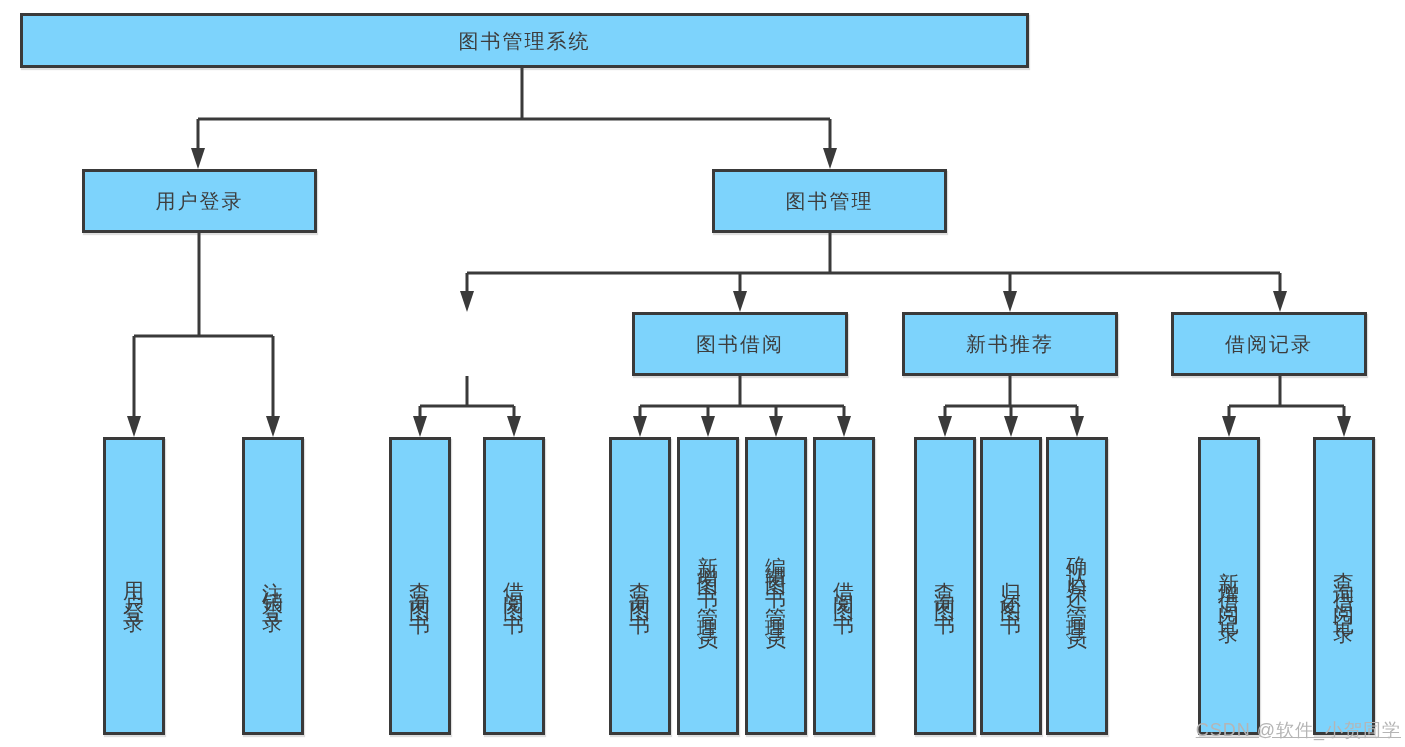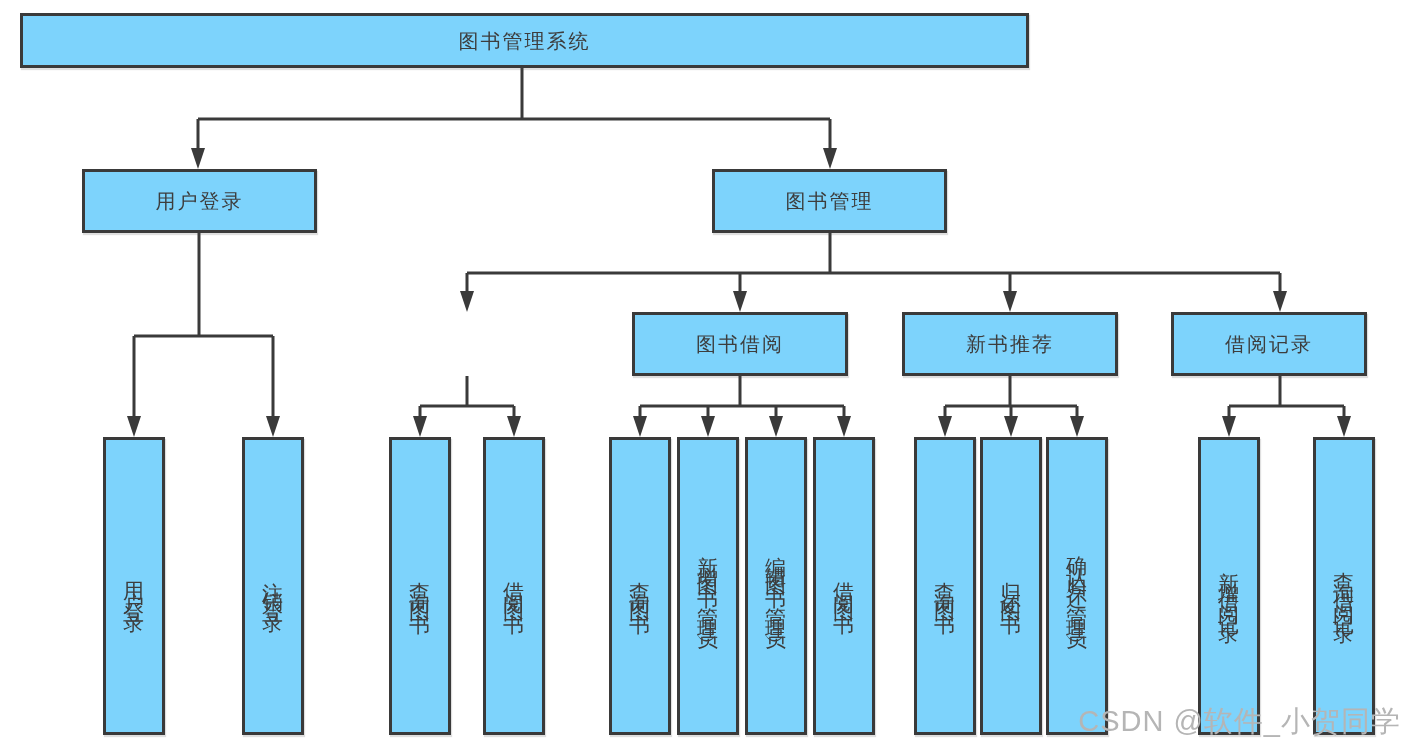--- a/index.html
+++ b/index.html
@@ -39,24 +39,25 @@
     writing-mode:vertical-rl;
     text-orientation:mixed;
     font-size:21px;
     line-height:1;
     letter-spacing:0.5em;
     white-space:nowrap;
   }
   #watermark{
     position:absolute;
     right:4px;bottom:5px;
-    font-size:29px;
+    font-size:18px;
     letter-spacing:1px;
     color:var(--watermark);
     white-space:nowrap;
+    text-decoration:underline;
   }
   
   #nd-root{left:20px;top:13px;width:1009px;height:55px;}
   #nd-l1-0{left:82px;top:169px;width:235px;height:64px;}
   #nd-l1-1{left:712px;top:169px;width:235px;height:64px;}
   .mid{top:312px;height:64px;}
   #nd-l2-0{left:360px;width:215px;}
   #nd-l2-1{left:632px;width:216px;}
   #nd-l2-2{left:902px;width:216px;}
   #nd-l2-3{left:1171px;width:196px;}

